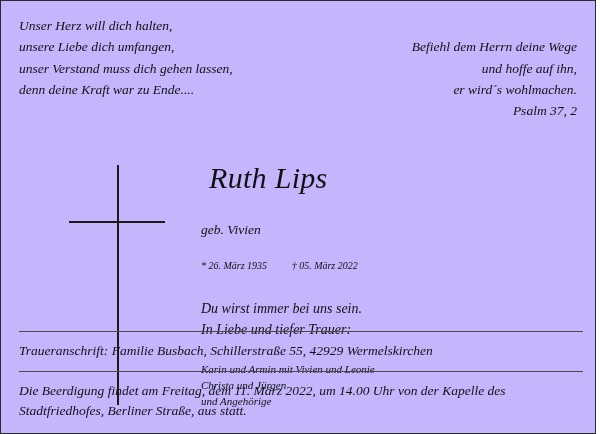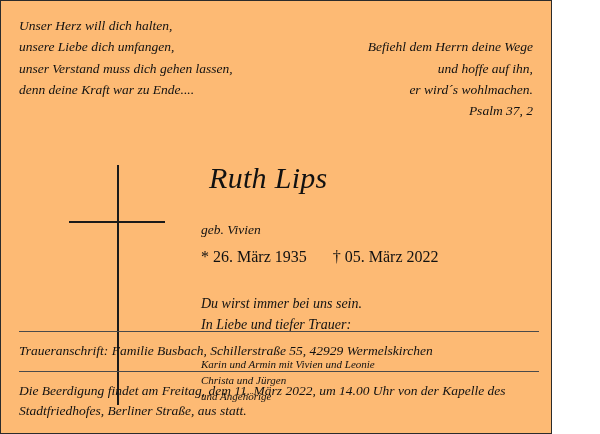--- a/index.html
+++ b/index.html
@@ -10,23 +10,23 @@
     width: 600px;
     height: 434px;
     background: #ffffff;
     font-family: "Liberation Serif", serif;
     color: #111111;
     overflow: hidden;
   }
   .obituary {
     position: relative;
     box-sizing: border-box;
-    width: 552px;
+    width: 596px;
     height: 434px;
-    background: #fdba74;
+    background: #c4b5fd;
     border: 1px solid #2b2b2b;
     padding: 14px 18px 10px 18px;
   }
   
   .top-block {
     display: flex;
     justify-content: space-between;
     align-items: flex-start;
     font-style: italic;
     font-size: 13.5px;
@@ -81,22 +81,23 @@
     line-height: 1.1;
     margin: 8px 0 0 8px;
     letter-spacing: 0.3px;
   }
   .maiden {
     font-size: 13.5px;
     font-style: italic;
     margin-top: 28px;
   }
   .dates {
-    font-size: 16px;
-    margin-top: 10px;
+    font-size: 10px;
+    font-style: italic;
+    margin-top: 22px;
   }
   .dates .death {
     margin-left: 22px;
   }
   .message {
     font-size: 14px;
     font-style: italic;
     line-height: 1.48;
     margin-top: 28px;
     white-space: pre-line;

